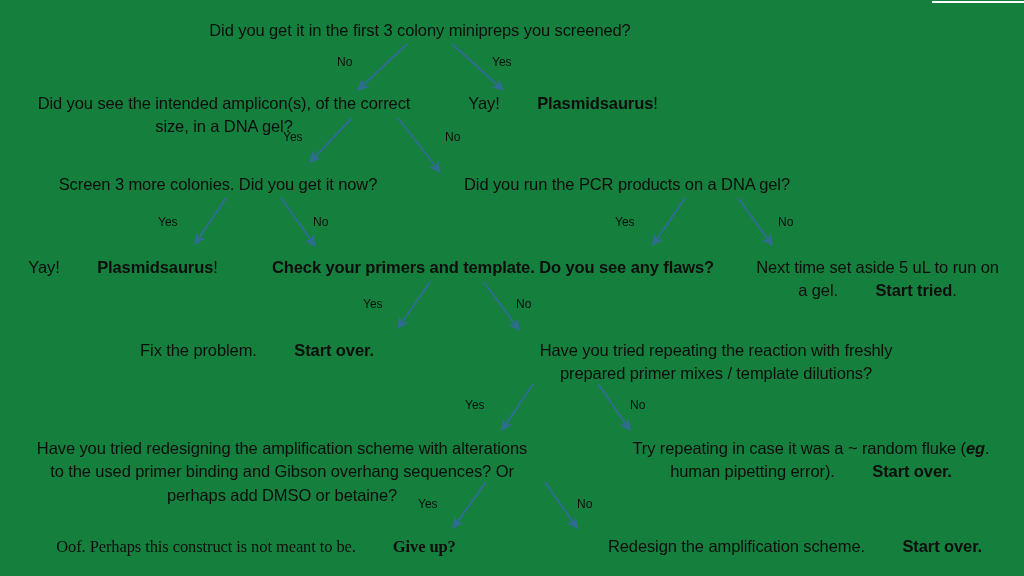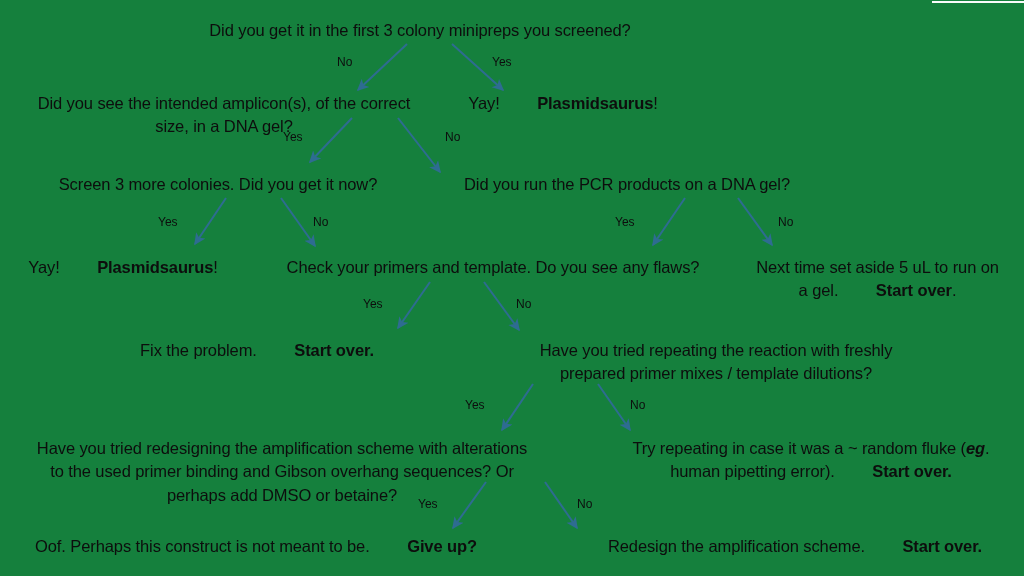--- a/index.html
+++ b/index.html
@@ -84,27 +84,27 @@
       </g>
   </svg>
 
   <div id="node-layer">
       <div class="node center" style="left: 180px; top: 19px; width: 480px;">Did you get it in the first 3 colony minipreps you screened?</div>
       <div class="node center" style="left: 468px; top: 92px; width: 190px;">Yay! <b>Plasmidsaurus</b>!</div>
       <div class="node left" style="left: 34px; top: 92px; width: 380px;">Did you see the intended amplicon(s), of the correct size, in a DNA gel?</div>
       <div class="node left" style="left: 8px; top: 173px; width: 420px;">Screen 3 more colonies. Did you get it now?</div>
       <div class="node left" style="left: 427px; top: 173px; width: 400px;">Did you run the PCR products on a DNA gel?</div>
       <div class="node left" style="left: 28px; top: 256px; width: 190px;">Yay! <b>Plasmidsaurus</b>!</div>
-      <div class="node left" style="left: 248px; top: 256px; width: 490px;">Check your primers and template. Do you see any flaws?</div>
-      <div class="node center" style="left: 755px; top: 256px; width: 245px;">Next time set aside 5 uL to run on a gel. <b>Start over</b>.</div>
+      <div class="node left" style="left: 248px; top: 256px; width: 490px; font-weight: bold;">Check your primers and template. Do you see any flaws?</div>
+      <div class="node center" style="left: 755px; top: 256px; width: 245px;">Next time set aside 5 uL to run on a gel. <b>Start tried</b>.</div>
       <div class="node left" style="left: 132px; top: 339px; width: 250px;">Fix the problem. <b>Start over.</b></div>
       <div class="node center" style="left: 506px; top: 339px; width: 420px;">Have you tried repeating the reaction with freshly prepared primer mixes / template dilutions?</div>
       <div class="node left" style="left: 32px; top: 437px; width: 500px;">Have you tried redesigning the amplification scheme with alterations to the used primer binding and Gibson overhang sequences? Or perhaps add DMSO or betaine?</div>
       <div class="node center" style="left: 626px; top: 437px; width: 370px;">Try repeating in case it was a ~ random fluke (<i>eg</i>. human pipetting error). <b>Start over.</b></div>
-      <div class="node left" style="left: 16px; top: 535px; width: 480px;">Oof. Perhaps this construct is not meant to be. <b>Give up?</b></div>
+      <div class="node left" style="left: 16px; top: 535px; width: 480px; font-family: Liberation Serif, serif;">Oof. Perhaps this construct is not meant to be. <b>Give up?</b></div>
       <div class="node left" style="left: 595px; top: 535px; width: 400px;">Redesign the amplification scheme. <b>Start over.</b></div>
     </div>
   <div id="label-layer">
       <div class="edge-label" style="left: 337px; top: 55px;">No</div>
       <div class="edge-label" style="left: 492px; top: 55px;">Yes</div>
       <div class="edge-label" style="left: 283px; top: 130px;">Yes</div>
       <div class="edge-label" style="left: 445px; top: 130px;">No</div>
       <div class="edge-label" style="left: 158px; top: 215px;">Yes</div>
       <div class="edge-label" style="left: 313px; top: 215px;">No</div>
       <div class="edge-label" style="left: 615px; top: 215px;">Yes</div>

